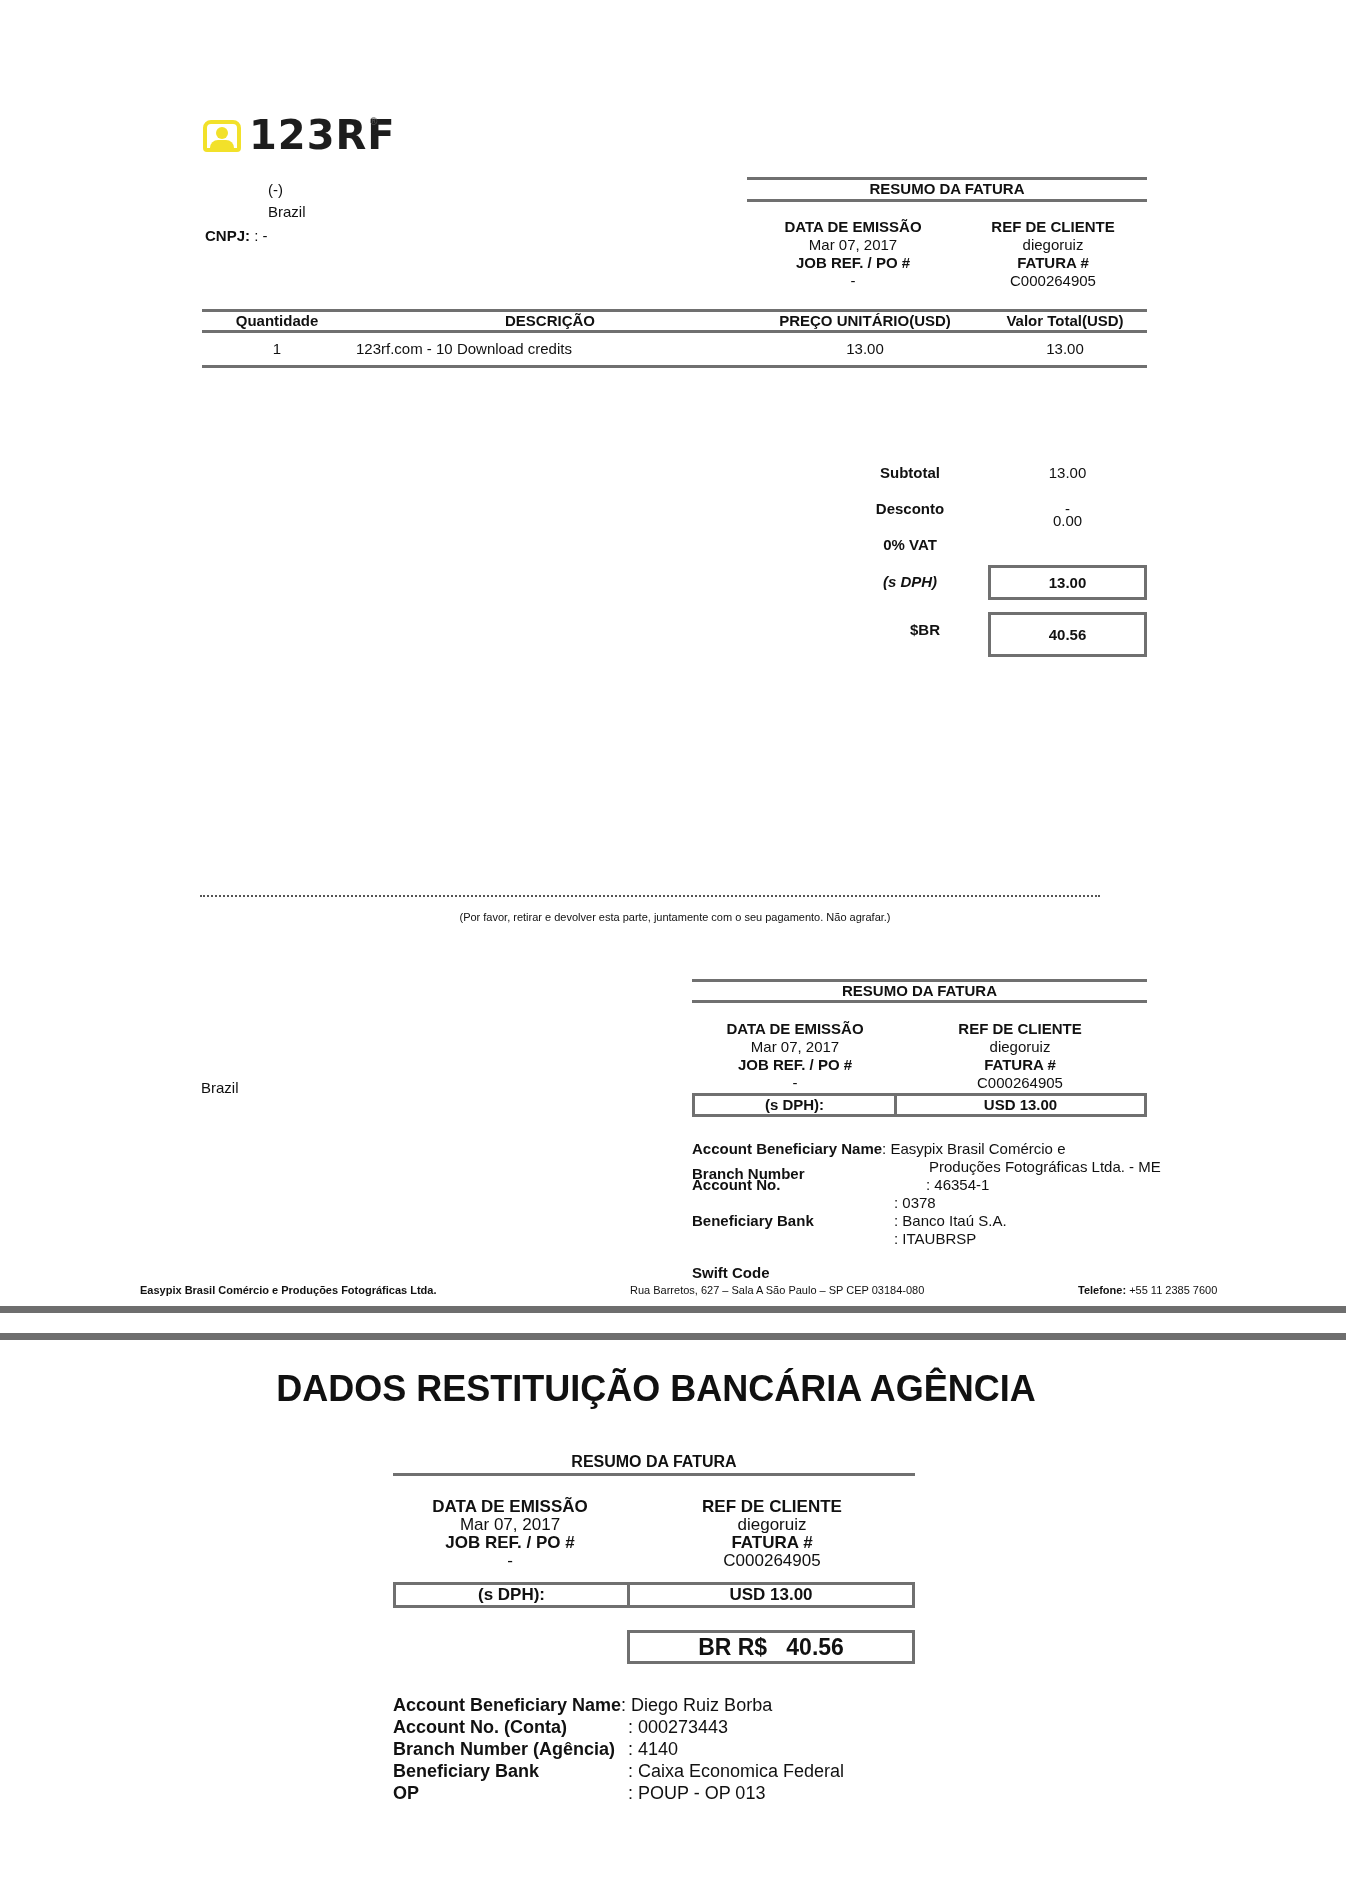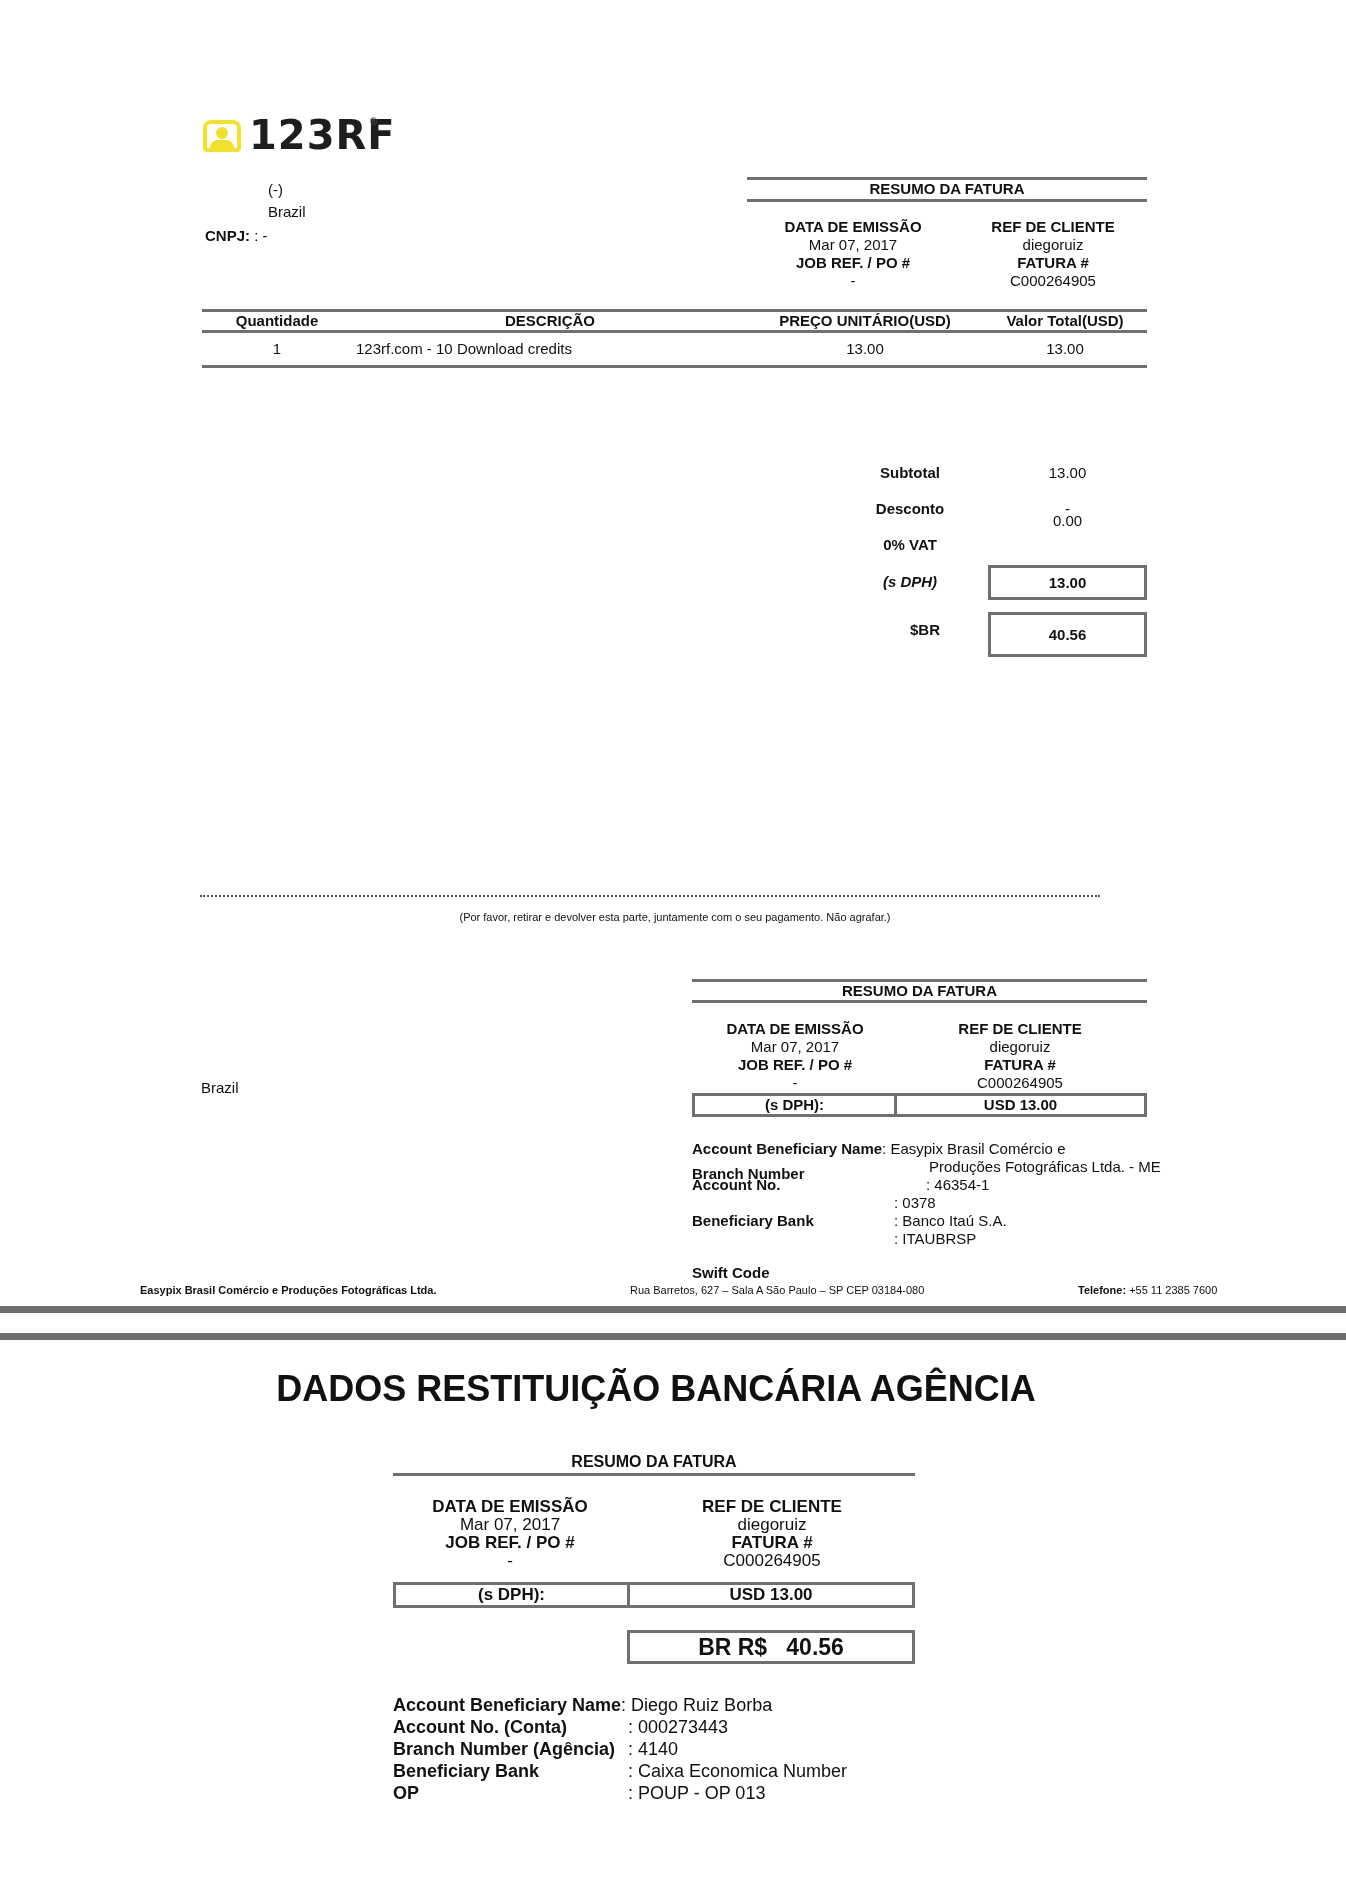--- a/index.html
+++ b/index.html
@@ -148,15 +148,15 @@
 <div class="box" style="left:627px;top:1630px;width:288px;height:34px;font-size:23px;white-space:pre;">BR R$   40.56</div>
 
 <div class="abs" style="left:393px;top:1695px;font-size:18px;line-height:21px;">
   <span class="kv-label">Account Beneficiary Name</span><span>: Diego Ruiz Borba</span>
 </div>
 <div class="abs kv-label" style="left:393px;top:1717px;font-size:18px;line-height:21px;">Account No. (Conta)</div>
 <div class="abs" style="left:628px;top:1717px;font-size:18px;line-height:21px;">: 000273443</div>
 <div class="abs kv-label" style="left:393px;top:1739px;font-size:18px;line-height:21px;">Branch Number (Agência)</div>
 <div class="abs" style="left:628px;top:1739px;font-size:18px;line-height:21px;">: 4140</div>
 <div class="abs kv-label" style="left:393px;top:1761px;font-size:18px;line-height:21px;">Beneficiary Bank</div>
-<div class="abs" style="left:628px;top:1761px;font-size:18px;line-height:21px;">: Caixa Economica Number</div>
+<div class="abs" style="left:628px;top:1761px;font-size:18px;line-height:21px;">: Caixa Economica Federal</div>
 <div class="abs kv-label" style="left:393px;top:1783px;font-size:18px;line-height:21px;">OP</div>
 <div class="abs" style="left:628px;top:1783px;font-size:18px;line-height:21px;">: POUP - OP 013</div>
 
 </body></html>

